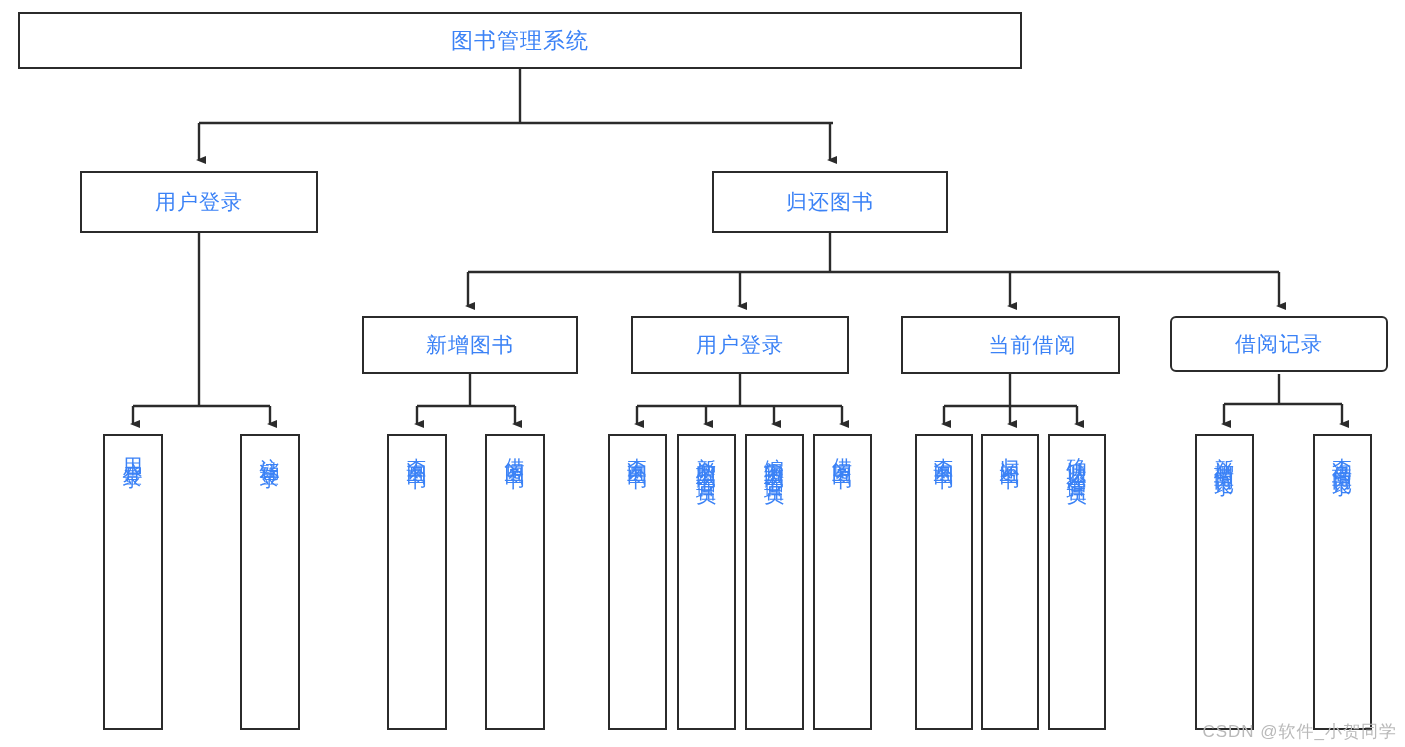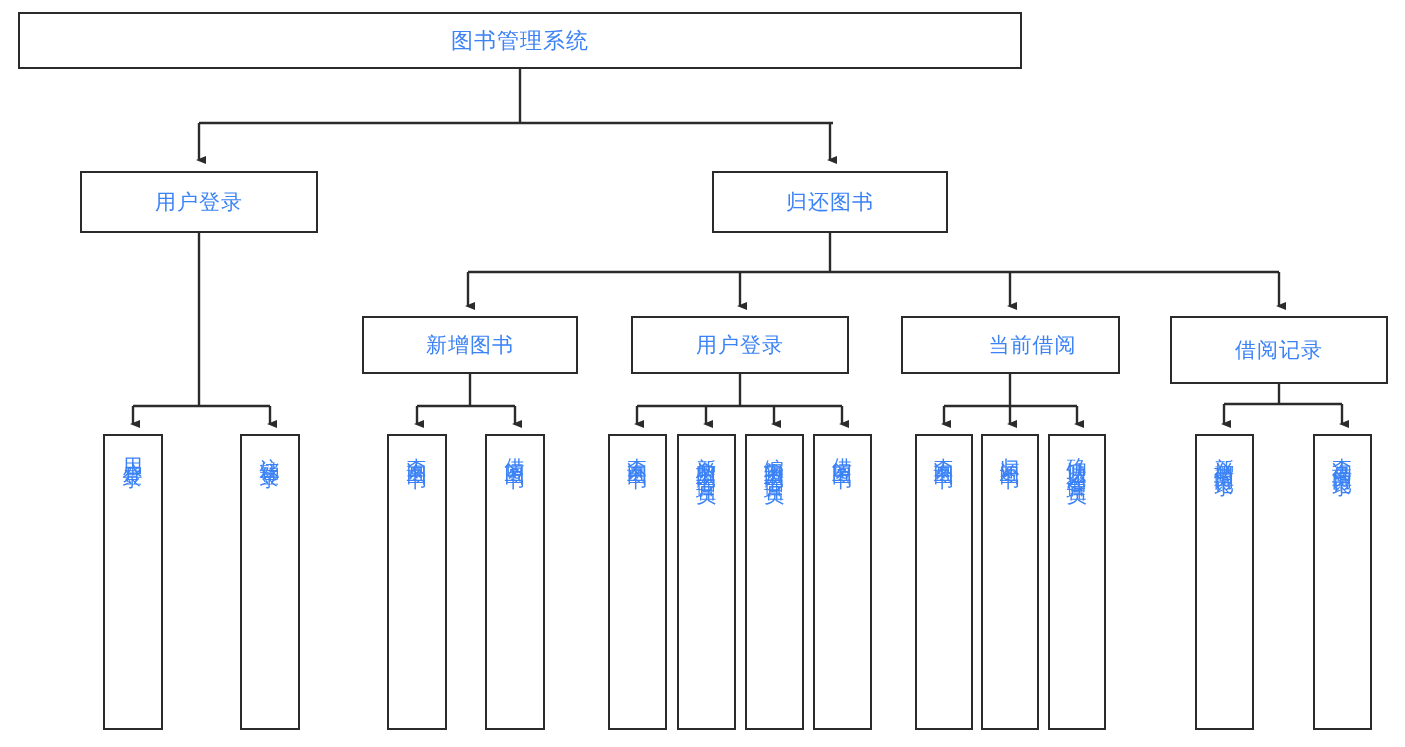--- a/index.html
+++ b/index.html
@@ -73,29 +73,30 @@
   </svg>
 
   <div class="node h root" style="left:18px;top:12px;width:1004px;height:57px;">图书管理系统</div>
 
   <div class="node h" style="left:80px;top:171px;width:238px;height:62px;">用户登录</div>
   <div class="node h" style="left:712px;top:171px;width:236px;height:62px;">归还图书</div>
 
   <div class="node h" style="left:362px;top:316px;width:216px;height:58px;">新增图书</div>
   <div class="node h" style="left:631px;top:316px;width:218px;height:58px;">用户登录</div>
   <div class="node h" style="left:901px;top:316px;width:219px;height:58px;padding-left:44px;">当前借阅</div>
-  <div class="node h" style="left:1170px;top:316px;width:218px;height:68px;">借阅记录</div>
+  <div class="node h" style="left:1170px;top:316px;width:218px;height:56px;border-radius:6px;">借阅记录</div>
 
   <div class="node v" style="left:103px;top:434px;width:60px;height:296px;">用户登录</div>
   <div class="node v" style="left:240px;top:434px;width:60px;height:296px;">注销登录</div>
   <div class="node v" style="left:387px;top:434px;width:60px;height:296px;">查询图书</div>
   <div class="node v" style="left:485px;top:434px;width:60px;height:296px;">借阅图书</div>
   <div class="node v" style="left:608px;top:434px;width:59px;height:296px;">查询图书</div>
   <div class="node v" style="left:677px;top:434px;width:59px;height:296px;">新增图书（管理员）</div>
   <div class="node v" style="left:745px;top:434px;width:59px;height:296px;">编辑图书（管理员）</div>
   <div class="node v" style="left:813px;top:434px;width:59px;height:296px;">借阅图书</div>
   <div class="node v" style="left:915px;top:434px;width:58px;height:296px;">查询图书</div>
   <div class="node v" style="left:981px;top:434px;width:58px;height:296px;">归还图书</div>
   <div class="node v" style="left:1048px;top:434px;width:58px;height:296px;">确认归还（管理员）</div>
   <div class="node v" style="left:1195px;top:434px;width:59px;height:296px;">新增借阅记录</div>
   <div class="node v" style="left:1313px;top:434px;width:59px;height:296px;">查询借阅记录</div>
 
+  <div class="wm">CSDN @软件_小贺同学</div>
 </div>
 
 </body></html>

